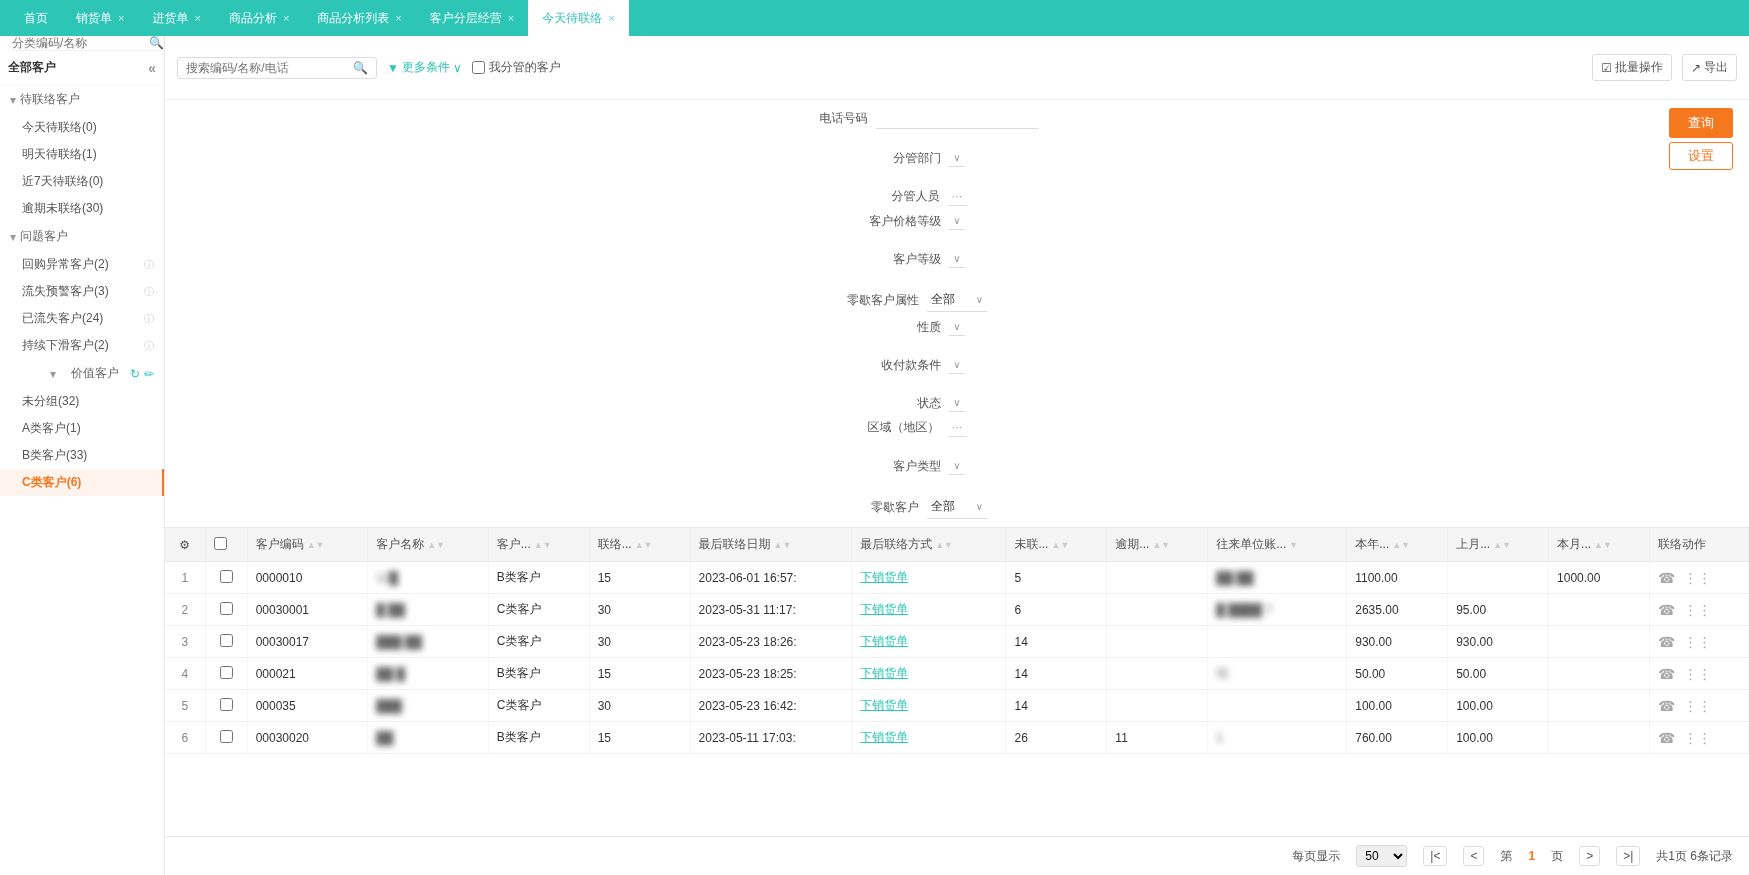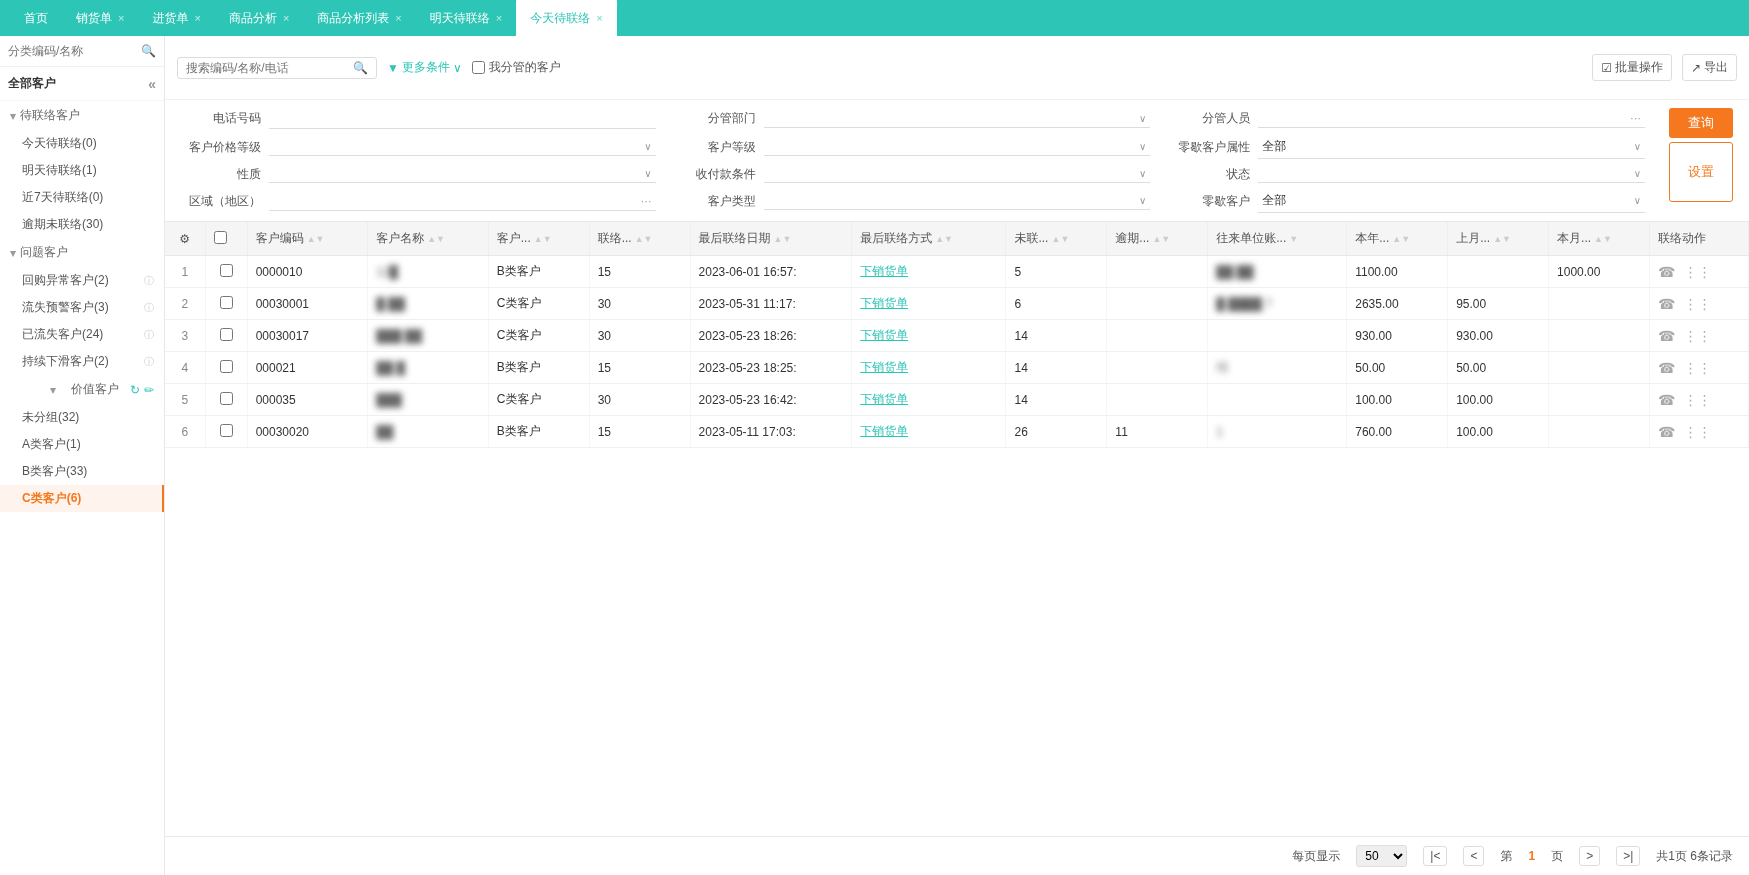--- a/index.html
+++ b/index.html
@@ -22,22 +22,23 @@
 
     
     .main-layout { display: flex; height: calc(875px - 36px); }
 
     
     .sidebar {
       width: 165px; background: #fff; border-right: 1px solid #e8e8e8;
       overflow-y: auto; flex-shrink: 0;
     }
     .sidebar-search {
-      display: flex; align-items: center; padding: 8px;
+      display: flex; align-items: center; padding: 0;
       border-bottom: 1px solid #f0f0f0;
+      margin-left: 12px;
     }
     .sidebar-search input {
       border: none; outline: none; width: 100%; font-size: 12px; color: #333;
     }
     .sidebar-search .search-icon { color: #999; cursor: pointer; }
     .sidebar-section-title {
       display: flex; align-items: center; justify-content: space-between;
       padding: 8px 8px; font-weight: bold; color: #333; font-size: 12px;
       border-bottom: 1px solid #f5f5f5; cursor: pointer;
     }
@@ -81,21 +82,21 @@
       display: flex; align-items: center; gap: 3px;
       color: #555; cursor: pointer; font-size: 12px; padding: 4px 8px;
       border: 1px solid #ddd; border-radius: 3px; background: #fff;
     }
 
     
     .adv-filter {
       background: #fff; padding: 8px 16px; border-bottom: 1px solid #e8e8e8;
     }
     .filter-row {
-      display: flex; align-items: center; gap: 20px; margin-bottom: 6px;
+      display: flex; align-items: center; gap: 20px; margin-bottom: 6px; flex-direction: column;
     }
     .filter-row:last-child { margin-bottom: 0; }
     .filter-field {
       display: flex; align-items: center; flex: 1;
     }
     .filter-field label {
       color: #555; white-space: nowrap; width: 80px; text-align: right;
       margin-right: 8px; font-size: 12px;
     }
     .filter-select {
@@ -109,21 +110,21 @@
       outline: none; font-size: 12px; color: #333; padding: 3px 4px;
     }
     .filter-select-arrow { color: #999; font-size: 10px; }
     .filter-more-btn { color: #999; cursor: pointer; font-size: 11px; }
     .btn-query {
       background: #f5781e; color: #fff; border: none; border-radius: 3px;
       padding: 6px 18px; cursor: pointer; font-size: 13px; white-space: nowrap;
     }
     .btn-set {
       background: #fff; color: #f5781e; border: 1px solid #f5781e; border-radius: 3px;
-      padding: 20px 18px; cursor: pointer; font-size: 13px; white-space: nowrap;
+      padding: 4px 18px; cursor: pointer; font-size: 13px; white-space: nowrap;
     }
     .filter-actions { display: flex; flex-direction: column; gap: 4px; margin-left: 8px; }
 
     
     .table-wrap { flex: 1; overflow-y: auto; overflow-x: auto; background: #fff; }
     table { width: 100%; border-collapse: collapse; font-size: 12px; }
     thead tr { background: #f5f5f5; }
     th {
       padding: 8px 8px; color: #555; font-weight: normal;
       border-bottom: 1px solid #e8e8e8; white-space: nowrap;
@@ -187,21 +188,21 @@
   </div>
   <div class="nav-item">
     <span>商品分析</span>
     <span class="close-x">×</span>
   </div>
   <div class="nav-item">
     <span>商品分析列表</span>
     <span class="close-x">×</span>
   </div>
   <div class="nav-item">
-    <span>明天待联络</span>
+    <span>客户分层经营</span>
     <span class="close-x">×</span>
   </div>
   <div class="nav-item active">
     <span>今天待联络</span>
     <span class="close-x">×</span>
   </div>
 </div>
 
 <div class="main-layout">
 

